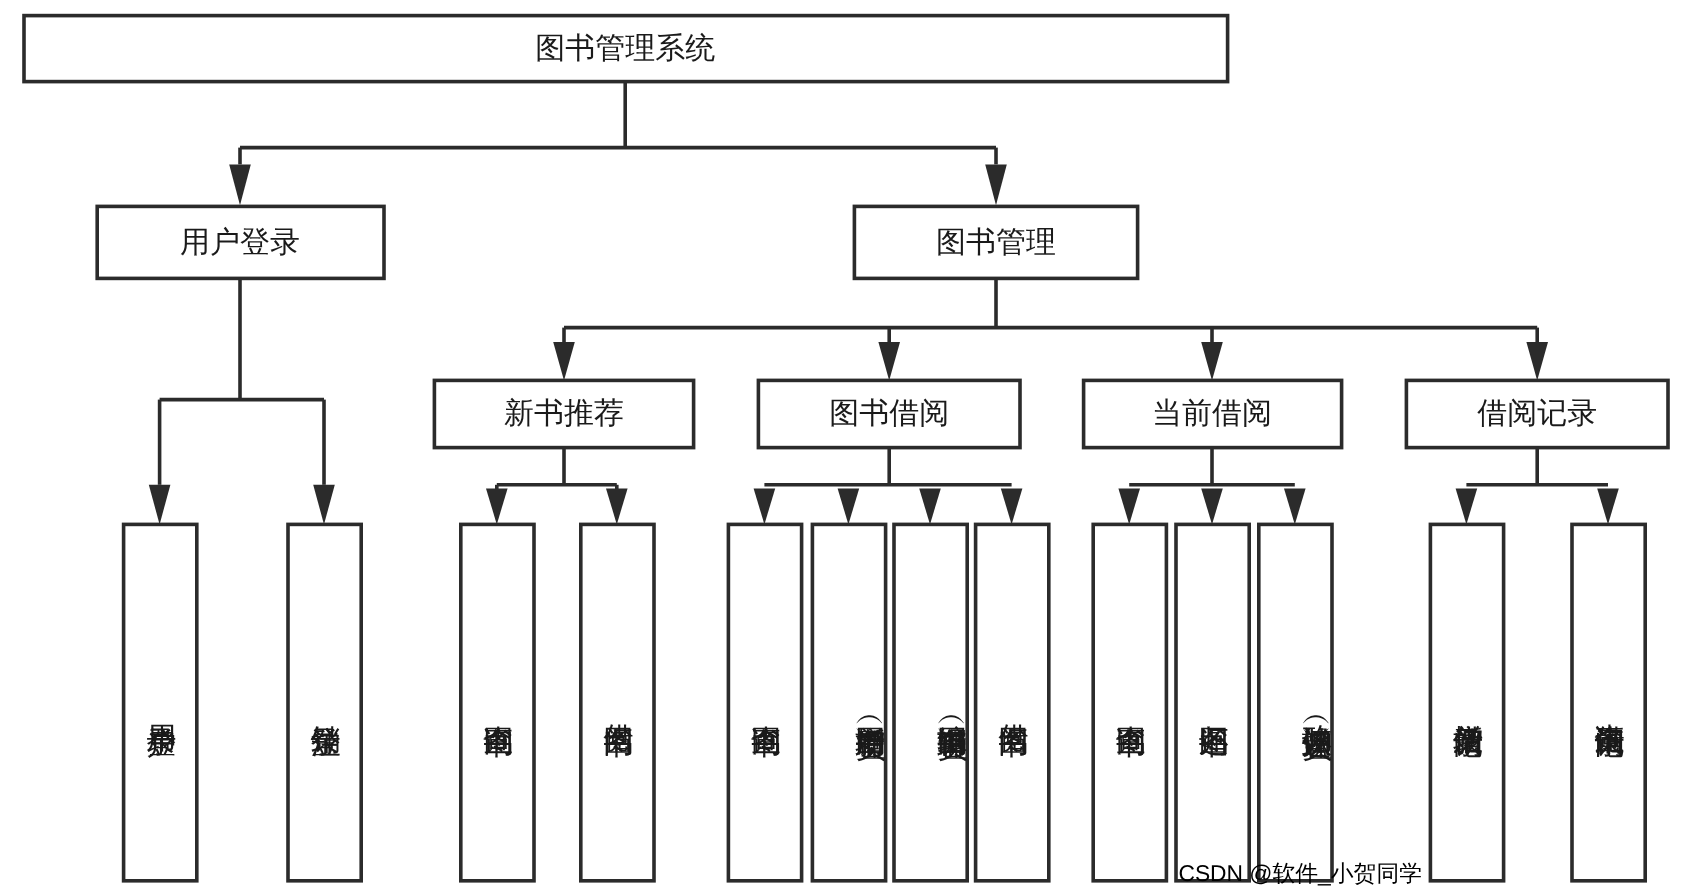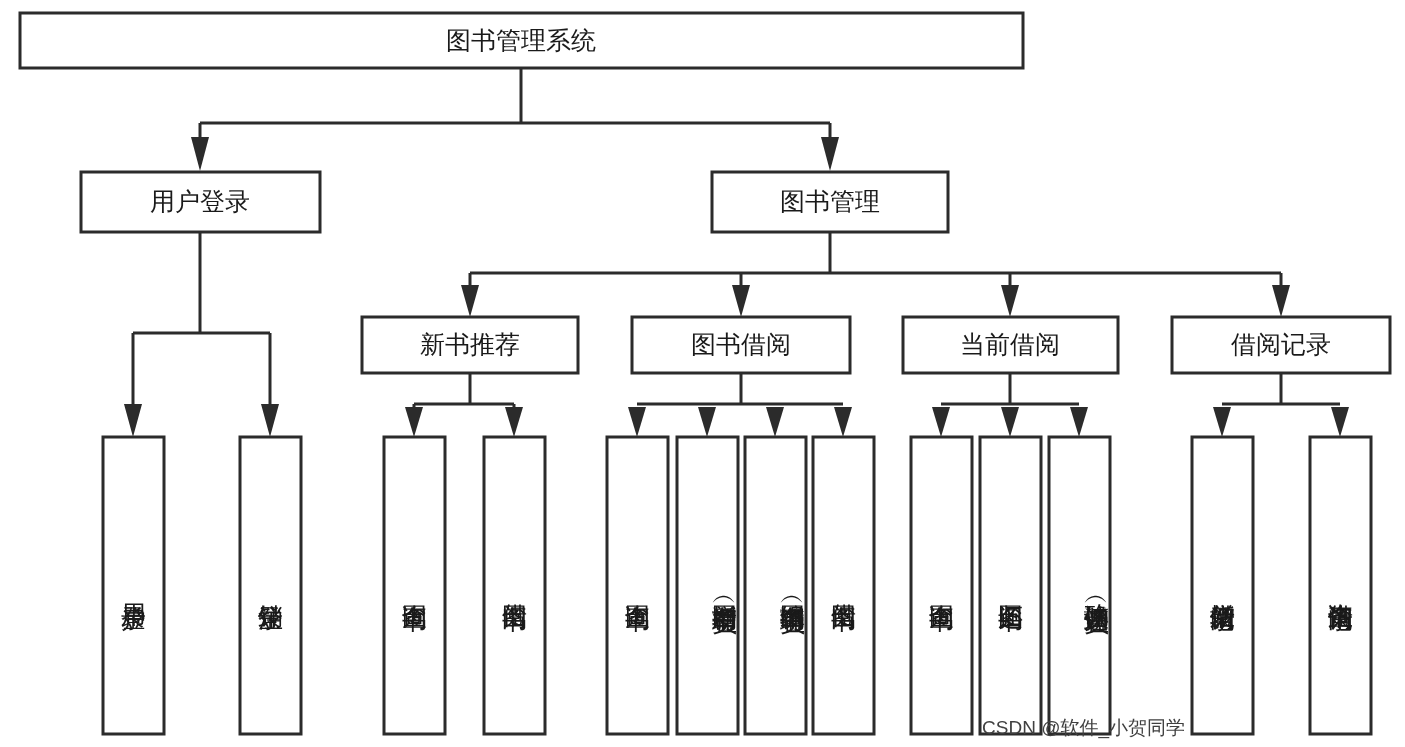--- a/index.html
+++ b/index.html
@@ -63,21 +63,21 @@
     white-space: nowrap;
     letter-spacing: 1px;
     pointer-events: none;
   }
   .watermark {
     position: absolute;
     right: 12px;
     bottom: 6px;
     font-family: "Liberation Sans", "DejaVu Sans", sans-serif;
     font-size: 19px;
-    color: #404040;
+    color: #000000;
     white-space: nowrap;
   }
 </style>
 </head>
 <body>
 
 <div id="diagram-root">
 
   <svg class="diagram-canvas" viewBox="0 0 1405 747">
 

